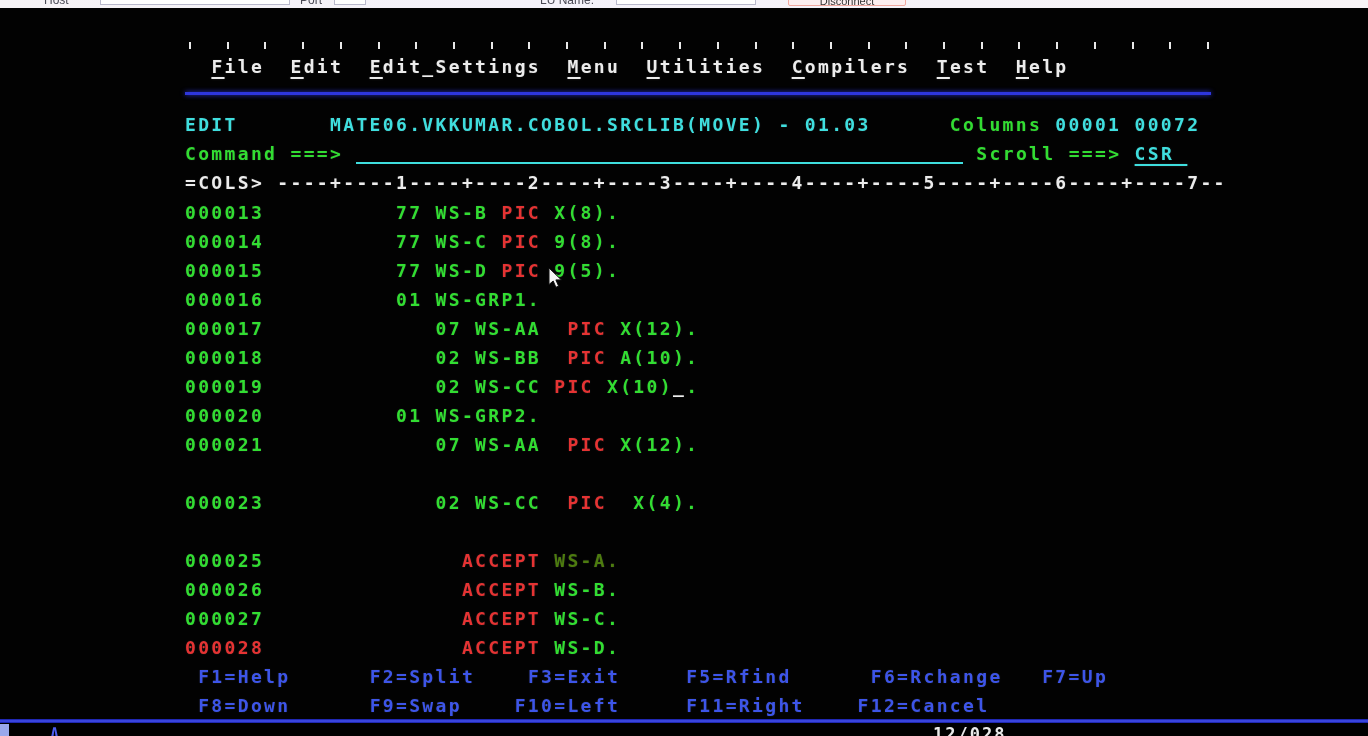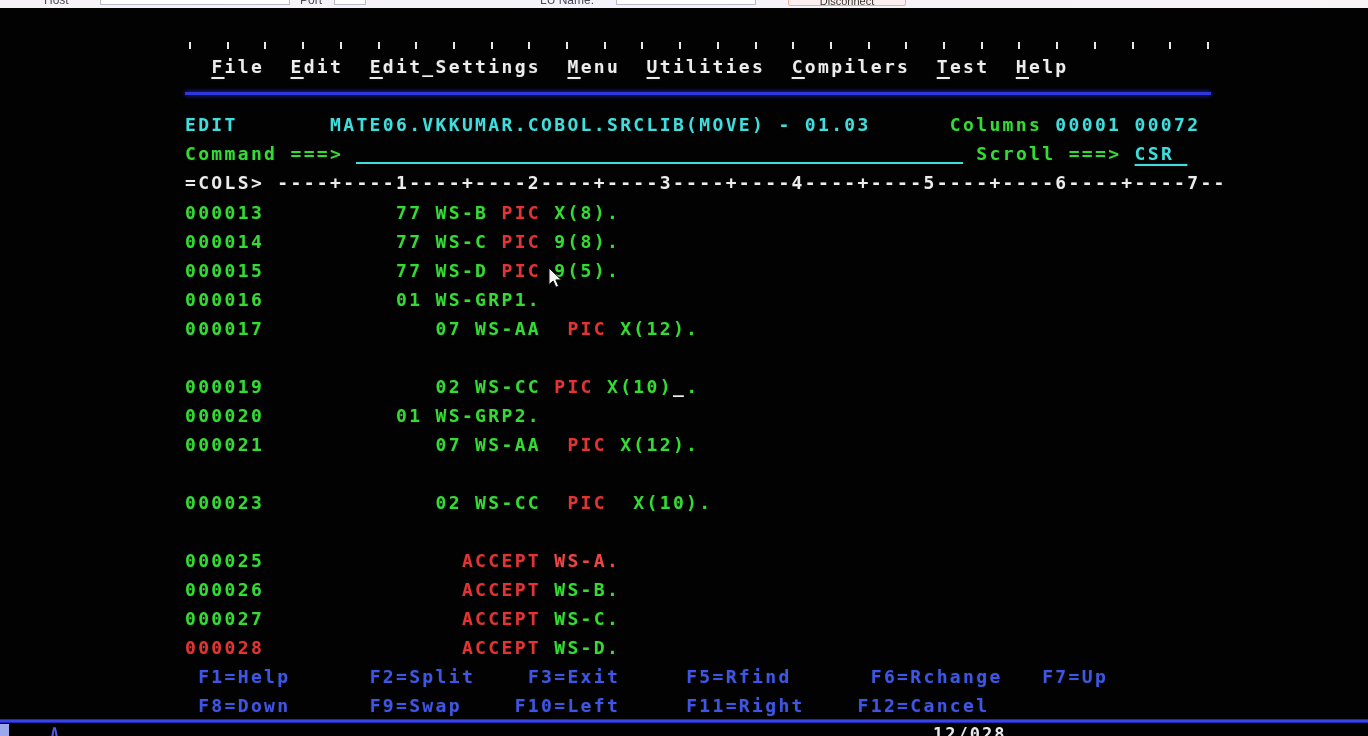--- a/index.html
+++ b/index.html
@@ -93,25 +93,26 @@
 
 <div class="trow" style="top: 48px;">  <span class="seg" style="color: rgb(236, 236, 236);"><u>F</u>ile</span>  <span class="seg" style="color: rgb(236, 236, 236);"><u>E</u>dit</span>  <span class="seg" style="color: rgb(236, 236, 236);"><u>E</u>dit_Settings</span>  <span class="seg" style="color: rgb(236, 236, 236);"><u>M</u>enu</span>  <span class="seg" style="color: rgb(236, 236, 236);"><u>U</u>tilities</span>  <span class="seg" style="color: rgb(236, 236, 236);"><u>C</u>ompilers</span>  <span class="seg" style="color: rgb(236, 236, 236);"><u>T</u>est</span>  <span class="seg" style="color: rgb(236, 236, 236);"><u>H</u>elp</span></div>
     <div class="trow" style="top: 106px;"><span class="seg" style="color: rgb(63, 222, 222);">EDIT</span><span class="seg" style="color: rgb(50, 221, 50);">       </span><span class="seg" style="color: rgb(63, 222, 222);">MATE06.VKKUMAR.COBOL.SRCLIB(MOVE) - 01.03</span><span class="seg" style="color: rgb(50, 221, 50);">      </span><span class="seg" style="color: rgb(50, 221, 50);">Columns</span><span class="seg" style="color: rgb(63, 222, 222);"> 00001 00072</span></div>
     <div class="trow" style="top: 135px;"><span class="seg" style="color: rgb(50, 221, 50);">Command ===&gt;</span><span class="seg" style="color: rgb(50, 221, 50);"> </span><span class="seg field" style="color: rgb(63, 222, 222); width: 606.74px; border-bottom-color: rgb(63, 222, 222);"></span><span class="seg" style="color: rgb(50, 221, 50);"> </span><span class="seg" style="color: rgb(50, 221, 50);">Scroll ===&gt;</span><span class="seg" style="color: rgb(50, 221, 50);"> </span><span class="seg ul" style="color: rgb(63, 222, 222);">CSR </span></div>
     <div class="trow" style="top: 164px;"><span class="seg" style="color: rgb(236, 236, 236);">=COLS&gt;</span><span class="seg" style="color: rgb(50, 221, 50);"> </span><span class="seg" style="color: rgb(236, 236, 236);">----+----1----+----2----+----3----+----4----+----5----+----6----+----7--</span></div>
     <div class="trow" style="top: 194px;"><span class="seg" style="color: rgb(50, 221, 50);">000013</span><span class="seg" style="color: rgb(50, 221, 50);">          77 WS-B </span><span class="seg" style="color: rgb(229, 51, 51);">PIC</span><span class="seg" style="color: rgb(50, 221, 50);"> X(8).</span></div>
     <div class="trow" style="top: 223px;"><span class="seg" style="color: rgb(50, 221, 50);">000014</span><span class="seg" style="color: rgb(50, 221, 50);">          77 WS-C </span><span class="seg" style="color: rgb(229, 51, 51);">PIC</span><span class="seg" style="color: rgb(50, 221, 50);"> 9(8).</span></div>
     <div class="trow" style="top: 252px;"><span class="seg" style="color: rgb(50, 221, 50);">000015</span><span class="seg" style="color: rgb(50, 221, 50);">          77 WS-D </span><span class="seg" style="color: rgb(229, 51, 51);">PIC</span><span class="seg" style="color: rgb(50, 221, 50);"> 9(5).</span></div>
     <div class="trow" style="top: 281px;"><span class="seg" style="color: rgb(50, 221, 50);">000016</span><span class="seg" style="color: rgb(50, 221, 50);">          01 WS-GRP1.</span></div>
     <div class="trow" style="top: 310px;"><span class="seg" style="color: rgb(50, 221, 50);">000017</span><span class="seg" style="color: rgb(50, 221, 50);">             07 WS-AA  </span><span class="seg" style="color: rgb(229, 51, 51);">PIC</span><span class="seg" style="color: rgb(50, 221, 50);"> X(12).</span></div>
+    <div class="trow" style="top: 339px;"><span class="seg" style="color: rgb(50, 221, 50);">000018</span><span class="seg" style="color: rgb(50, 221, 50);">             02 WS-BB  </span><span class="seg" style="color: rgb(229, 51, 51);">PIC</span><span class="seg" style="color: rgb(50, 221, 50);"> A(10).</span></div>
     <div class="trow" style="top: 368px;"><span class="seg" style="color: rgb(50, 221, 50);">000019</span><span class="seg" style="color: rgb(50, 221, 50);">             02 WS-CC </span><span class="seg" style="color: rgb(229, 51, 51);">PIC</span><span class="seg" style="color: rgb(50, 221, 50);"> X(10)</span><span class="seg" style="color: rgb(236, 236, 236);">_</span><span class="seg" style="color: rgb(50, 221, 50);">.</span></div>
     <div class="trow" style="top: 397px;"><span class="seg" style="color: rgb(50, 221, 50);">000020</span><span class="seg" style="color: rgb(50, 221, 50);">          01 WS-GRP2.</span></div>
     <div class="trow" style="top: 426px;"><span class="seg" style="color: rgb(50, 221, 50);">000021</span><span class="seg" style="color: rgb(50, 221, 50);">             07 WS-AA  </span><span class="seg" style="color: rgb(229, 51, 51);">PIC</span><span class="seg" style="color: rgb(50, 221, 50);"> X(12).</span></div>
-    <div class="trow" style="top: 484px;"><span class="seg" style="color: rgb(50, 221, 50);">000023</span><span class="seg" style="color: rgb(50, 221, 50);">             02 WS-CC  </span><span class="seg" style="color: rgb(229, 51, 51);">PIC</span><span class="seg" style="color: rgb(50, 221, 50);">  X(10).</span></div>
-    <div class="trow" style="top: 542px;"><span class="seg" style="color: rgb(50, 221, 50);">000025</span><span class="seg" style="color: rgb(50, 221, 50);">               </span><span class="seg" style="color: rgb(229, 51, 51);">ACCEPT</span><span class="seg" style="color: #ef4444;"> WS-A.</span></div>
+    <div class="trow" style="top: 484px;"><span class="seg" style="color: rgb(50, 221, 50);">000023</span><span class="seg" style="color: rgb(50, 221, 50);">             02 WS-CC  </span><span class="seg" style="color: rgb(229, 51, 51);">PIC</span><span class="seg" style="color: rgb(50, 221, 50);">  X(4).</span></div>
+    <div class="trow" style="top: 542px;"><span class="seg" style="color: rgb(50, 221, 50);">000025</span><span class="seg" style="color: rgb(50, 221, 50);">               </span><span class="seg" style="color: rgb(229, 51, 51);">ACCEPT</span><span class="seg" style="color: #4d7c0f;"> WS-A.</span></div>
     <div class="trow" style="top: 571px;"><span class="seg" style="color: rgb(50, 221, 50);">000026</span><span class="seg" style="color: rgb(50, 221, 50);">               </span><span class="seg" style="color: rgb(229, 51, 51);">ACCEPT</span><span class="seg" style="color: rgb(50, 221, 50);"> WS-B.</span></div>
     <div class="trow" style="top: 600px;"><span class="seg" style="color: rgb(50, 221, 50);">000027</span><span class="seg" style="color: rgb(50, 221, 50);">               </span><span class="seg" style="color: rgb(229, 51, 51);">ACCEPT</span><span class="seg" style="color: rgb(50, 221, 50);"> WS-C.</span></div>
     <div class="trow" style="top: 629px;"><span class="seg" style="color: rgb(229, 51, 51);">000028</span><span class="seg" style="color: rgb(50, 221, 50);">               </span><span class="seg" style="color: rgb(229, 51, 51);">ACCEPT</span><span class="seg" style="color: rgb(50, 221, 50);"> WS-D.</span></div>
     <div class="trow" style="top: 658px;"><span class="seg" style="color: rgb(61, 85, 232);"> </span><span class="seg" style="color: rgb(61, 85, 232);">F1=Help</span><span class="seg" style="color: rgb(61, 85, 232);">      </span><span class="seg" style="color: rgb(61, 85, 232);">F2=Split</span><span class="seg" style="color: rgb(61, 85, 232);">    </span><span class="seg" style="color: rgb(61, 85, 232);">F3=Exit</span><span class="seg" style="color: rgb(61, 85, 232);">     </span><span class="seg" style="color: rgb(61, 85, 232);">F5=Rfind</span><span class="seg" style="color: rgb(61, 85, 232);">      </span><span class="seg" style="color: rgb(61, 85, 232);">F6=Rchange</span><span class="seg" style="color: rgb(61, 85, 232);">   </span><span class="seg" style="color: rgb(61, 85, 232);">F7=Up</span></div>
     <div class="trow" style="top: 687px;"><span class="seg" style="color: rgb(61, 85, 232);"> </span><span class="seg" style="color: rgb(61, 85, 232);">F8=Down</span><span class="seg" style="color: rgb(61, 85, 232);">      </span><span class="seg" style="color: rgb(61, 85, 232);">F9=Swap</span><span class="seg" style="color: rgb(61, 85, 232);">    </span><span class="seg" style="color: rgb(61, 85, 232);">F10=Left</span><span class="seg" style="color: rgb(61, 85, 232);">     </span><span class="seg" style="color: rgb(61, 85, 232);">F11=Right</span><span class="seg" style="color: rgb(61, 85, 232);">    </span><span class="seg" style="color: rgb(61, 85, 232);">F12=Cancel</span></div>
   </div>
 
 <div class="bottomline"></div>
 <div class="oia-corner"></div>
 <div class="oia-caret">∧</div>

